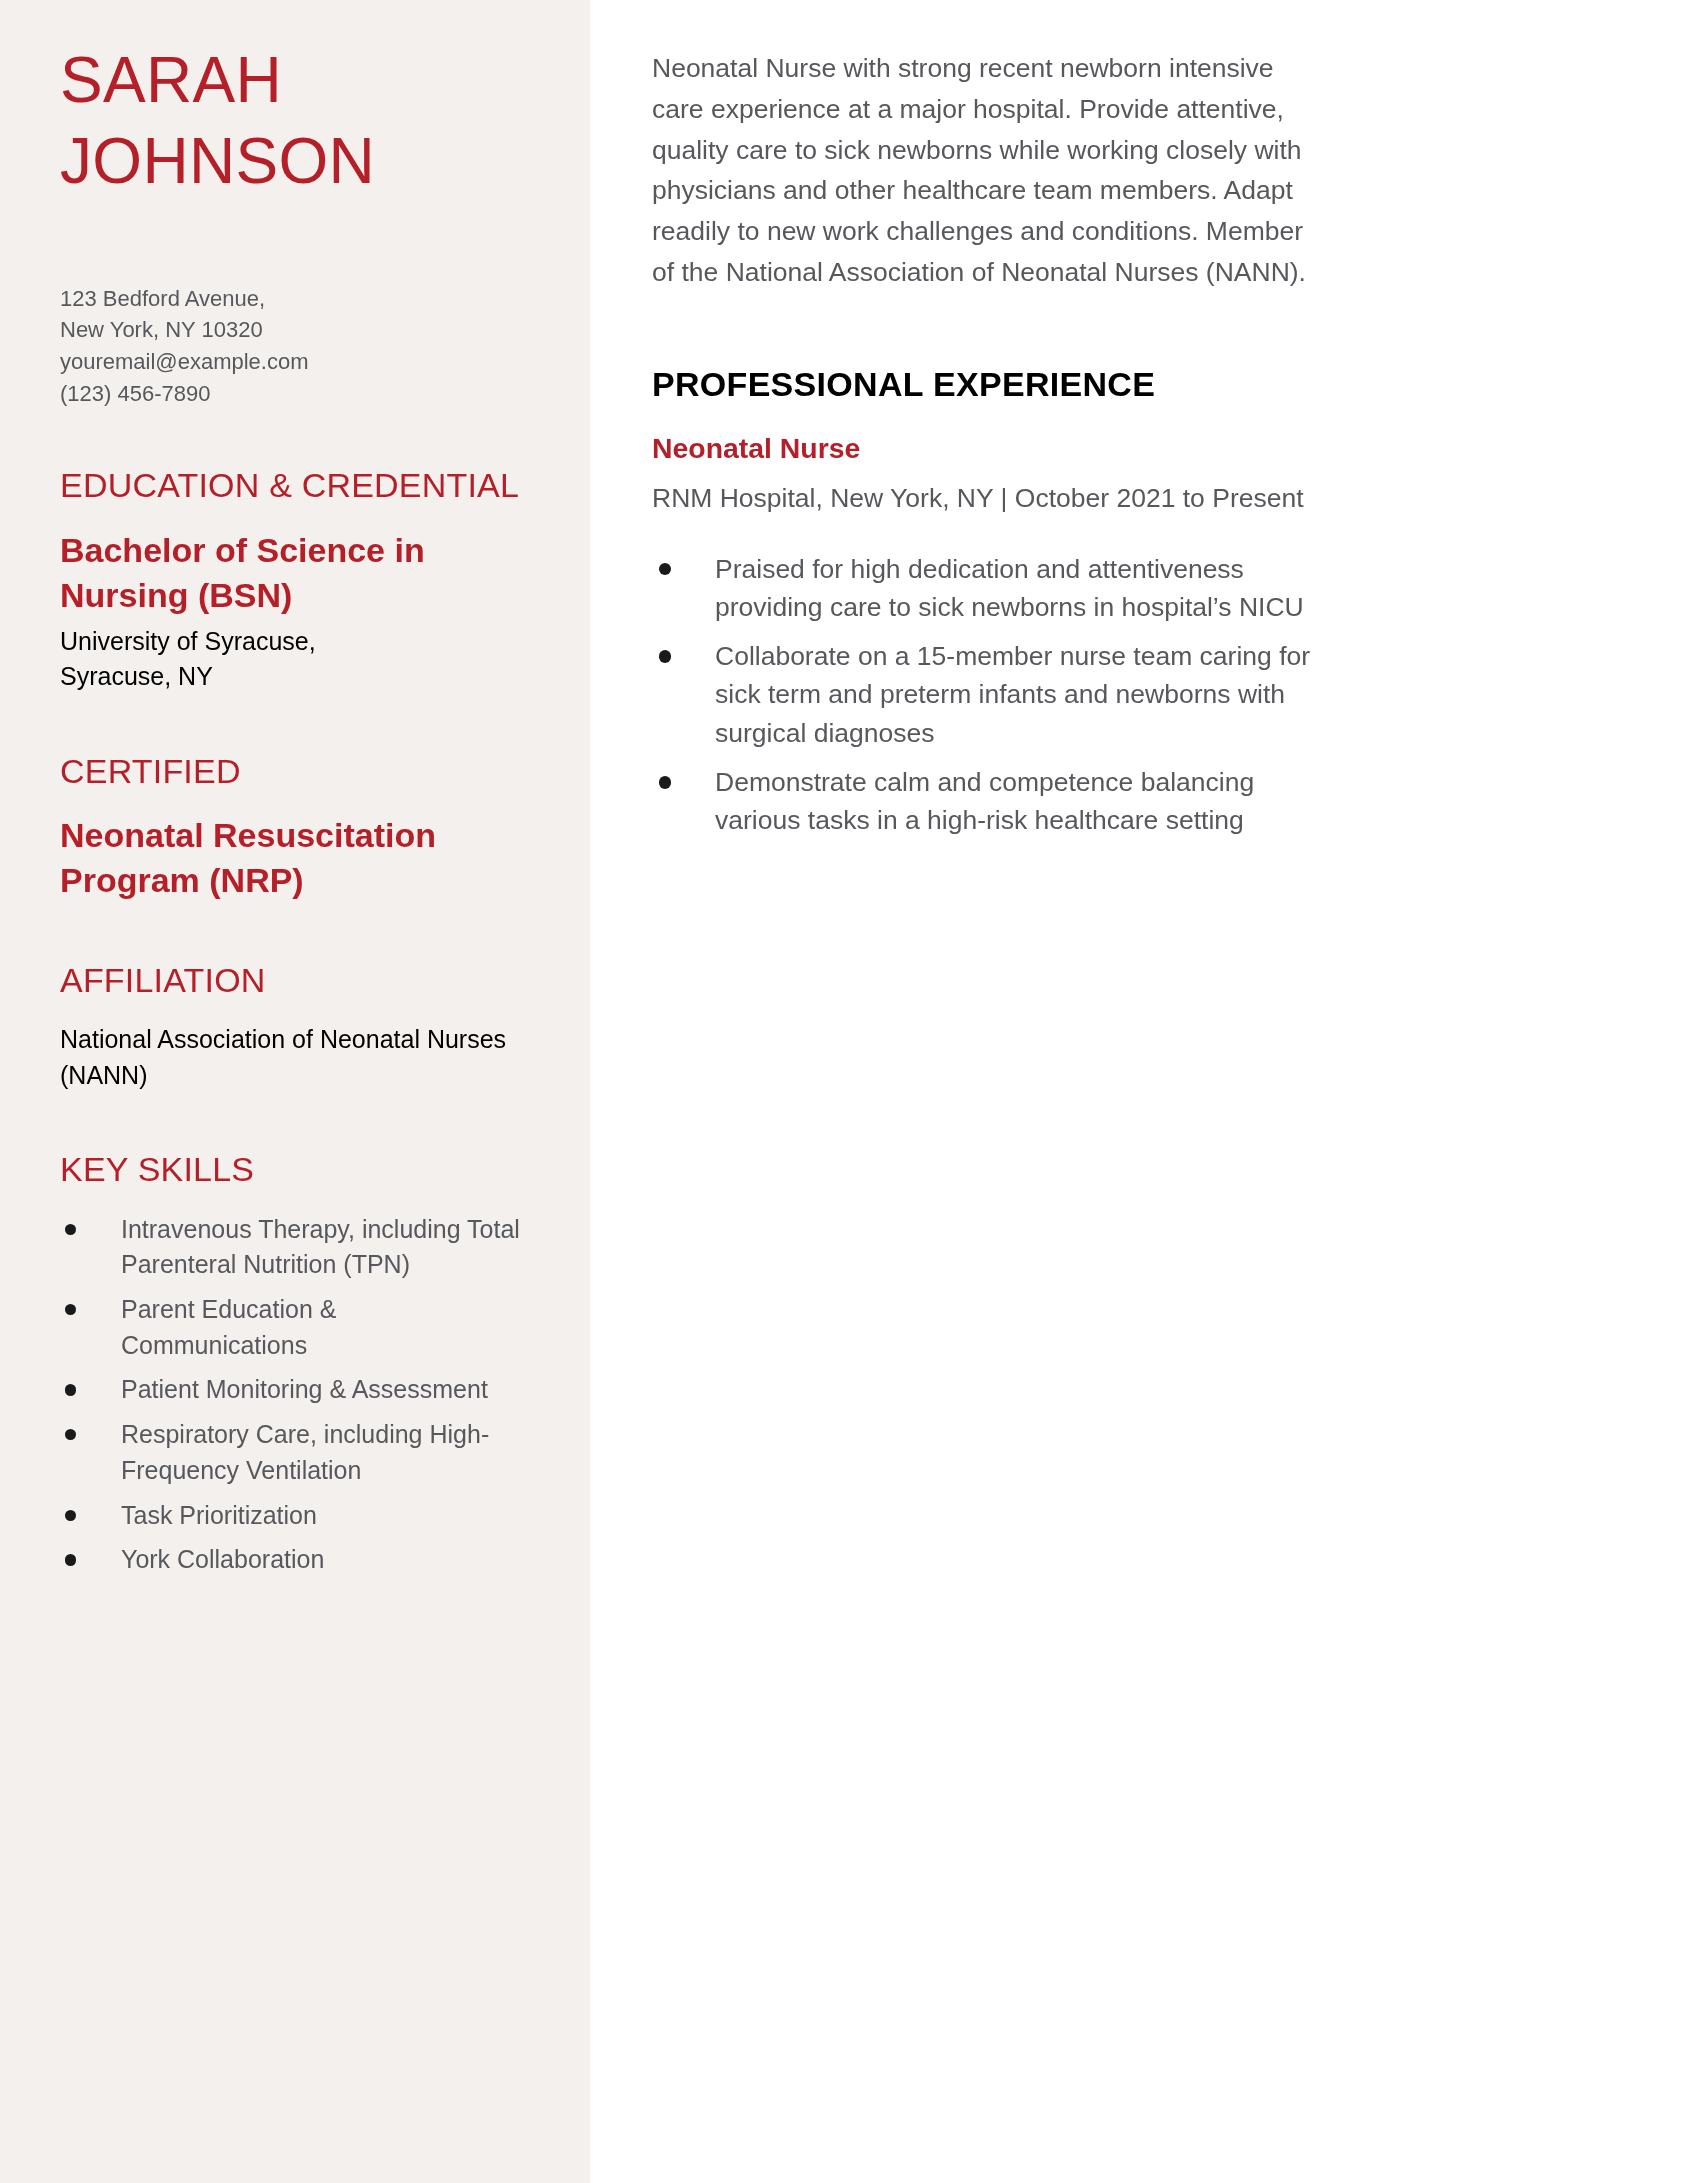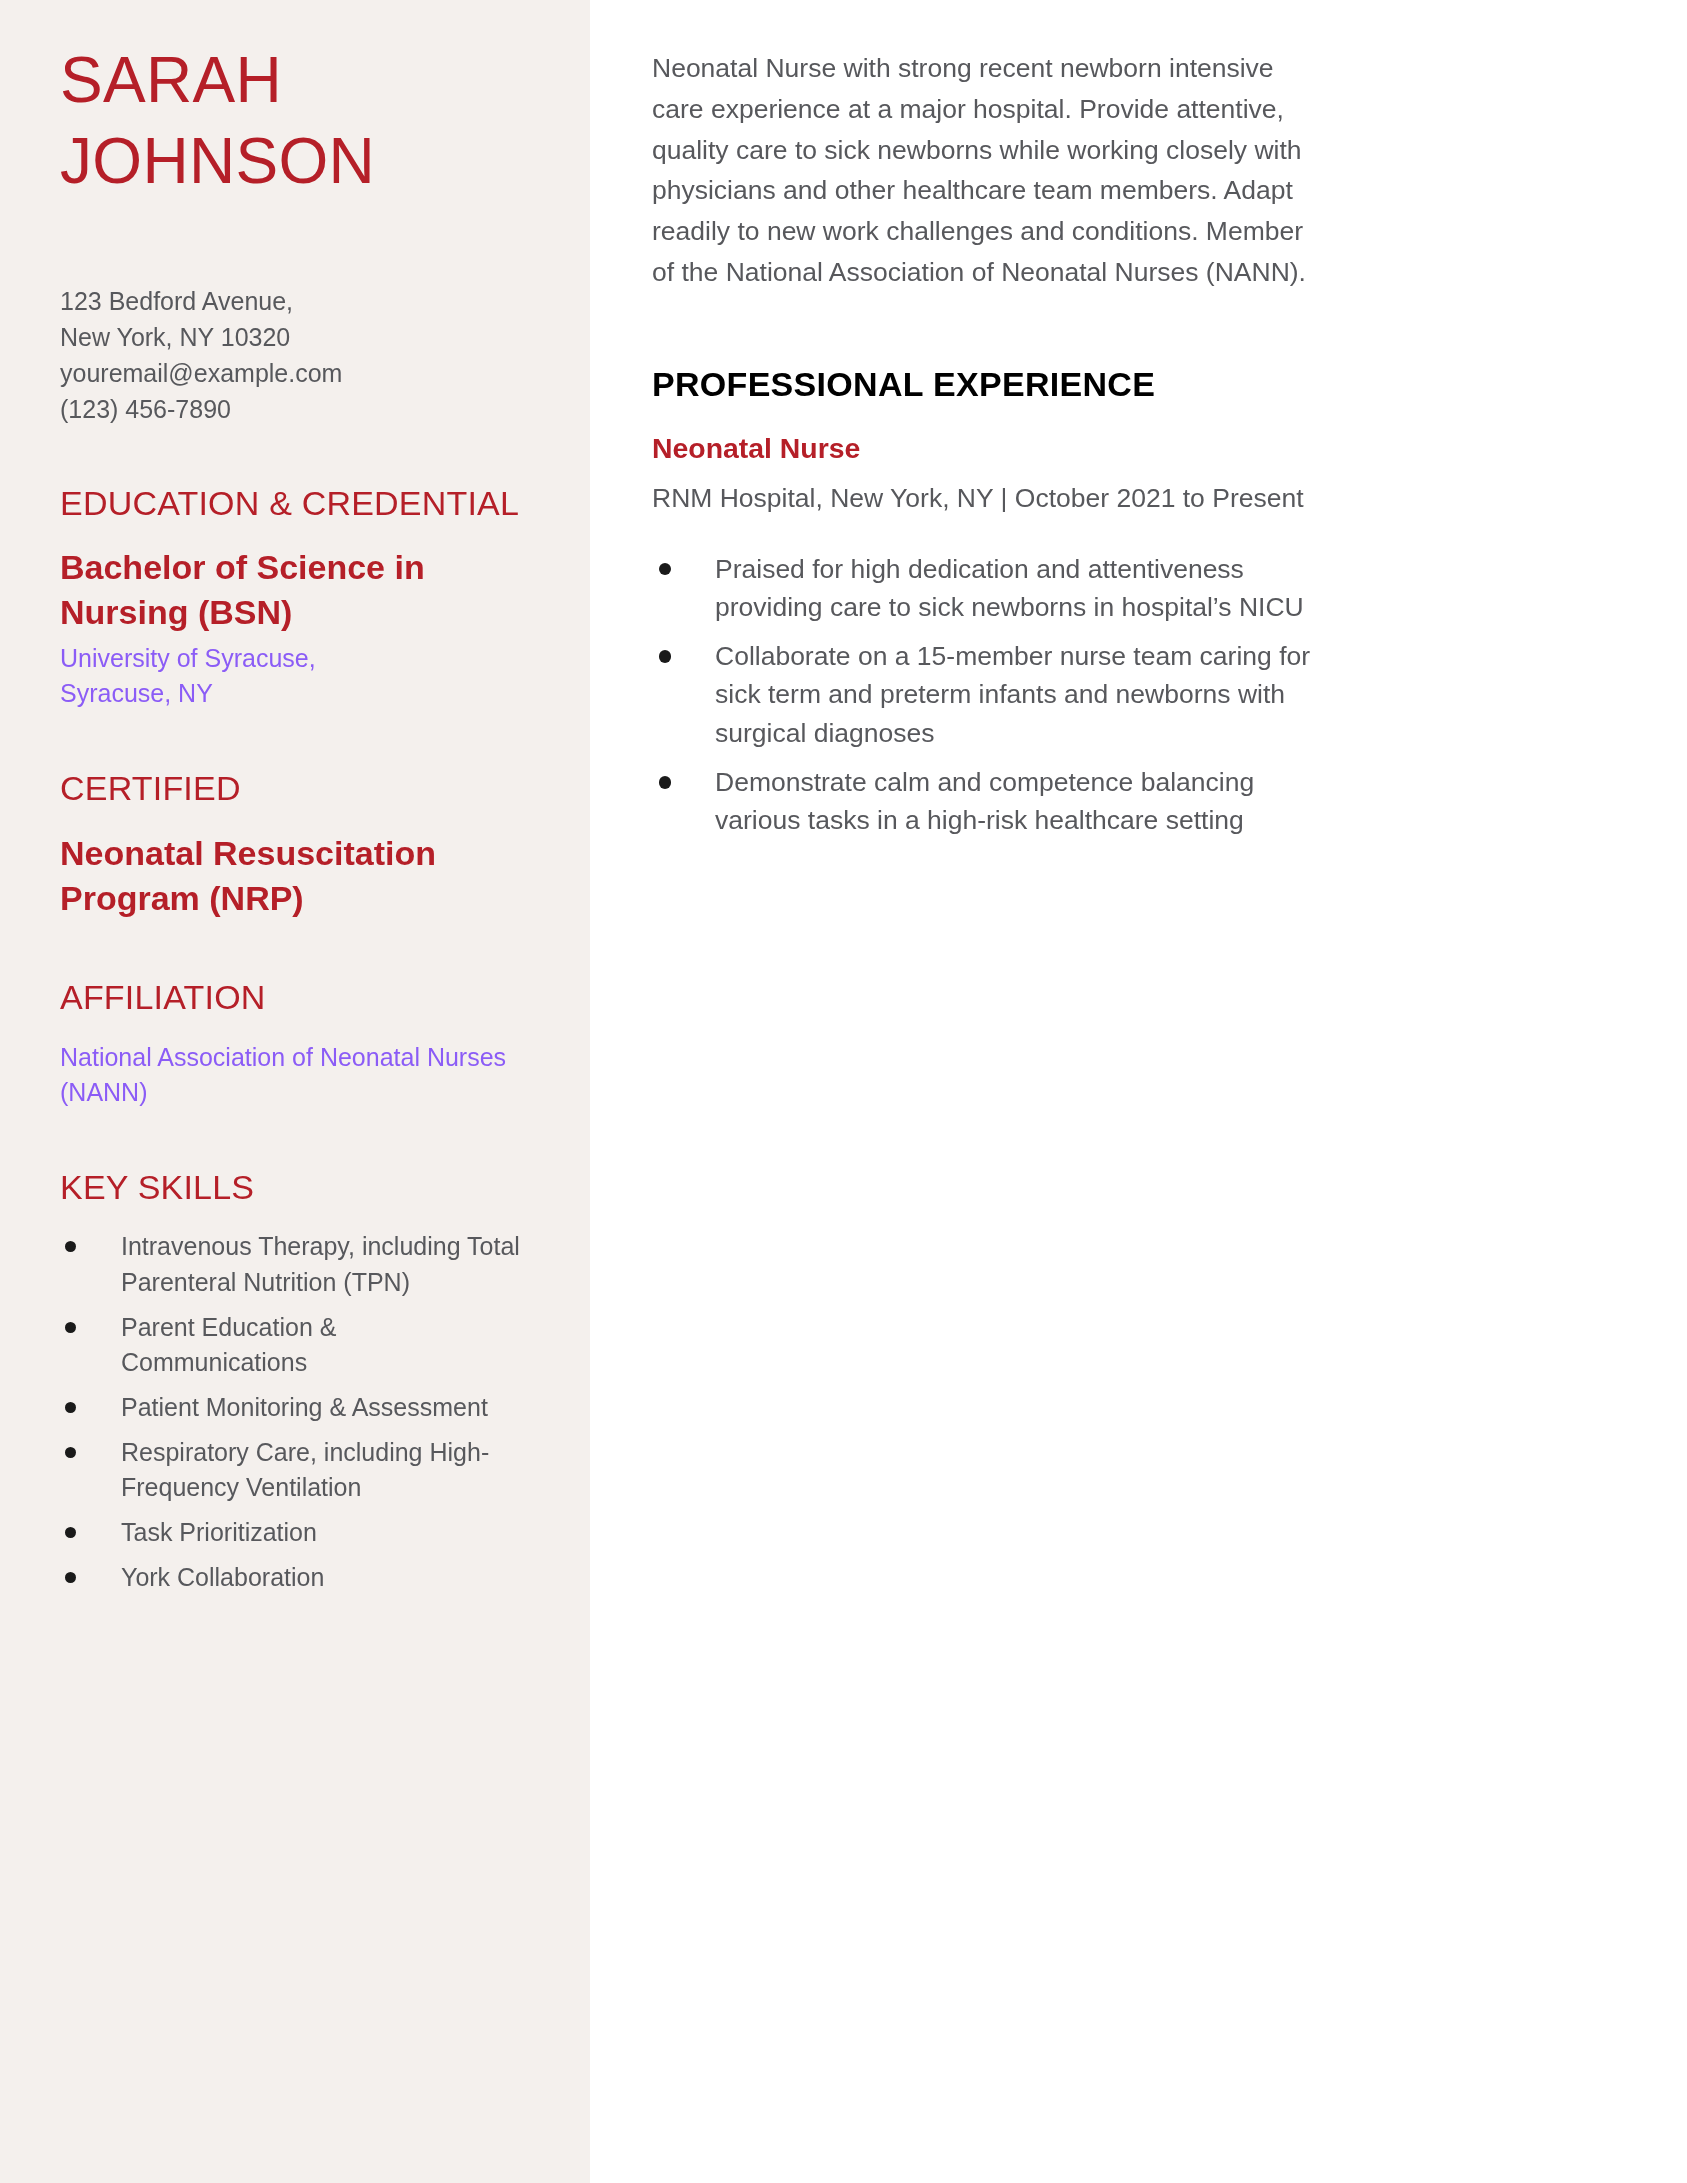--- a/index.html
+++ b/index.html
@@ -46,21 +46,21 @@
   }
   .name-line + .name-line {
     margin-top: 17px;
   }
 
   .contact-block {
     margin-top: 90px;
   }
   .contact-line {
     color: #57585c;
-    font-size: 25px;
+    font-size: 22px;
     line-height: 1.44;
     font-weight: 400;
   }
 
   .side-section {
     margin-top: 56px;
   }
 
   .side-heading {
     color: #b51f28;
@@ -73,21 +73,21 @@
 
   .side-sub {
     color: #b51f28;
     font-size: 34px;
     line-height: 1.33;
     font-weight: 700;
     margin: 0 0 5.3px 0;
   }
 
   .side-text {
-    color: #8b5cf6;
+    color: #000000;
     font-size: 25px;
     line-height: 1.42;
     font-weight: 400;
     margin: 0;
   }
 
   
   .skills-list {
     list-style: none;
     margin: 12px 0 0 0;

